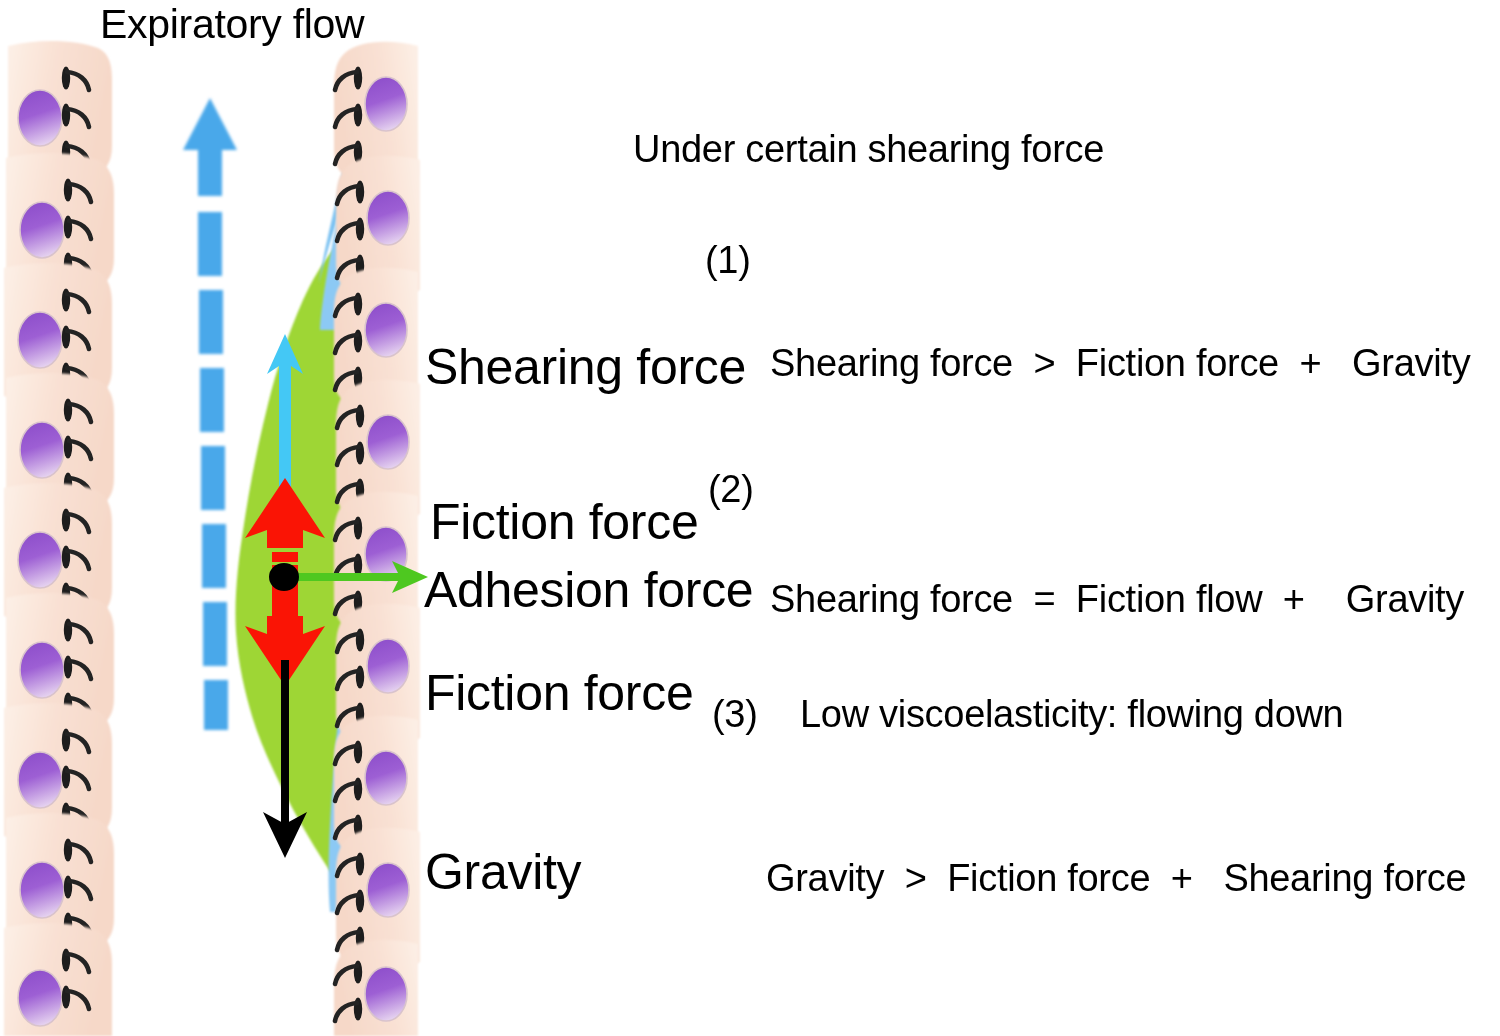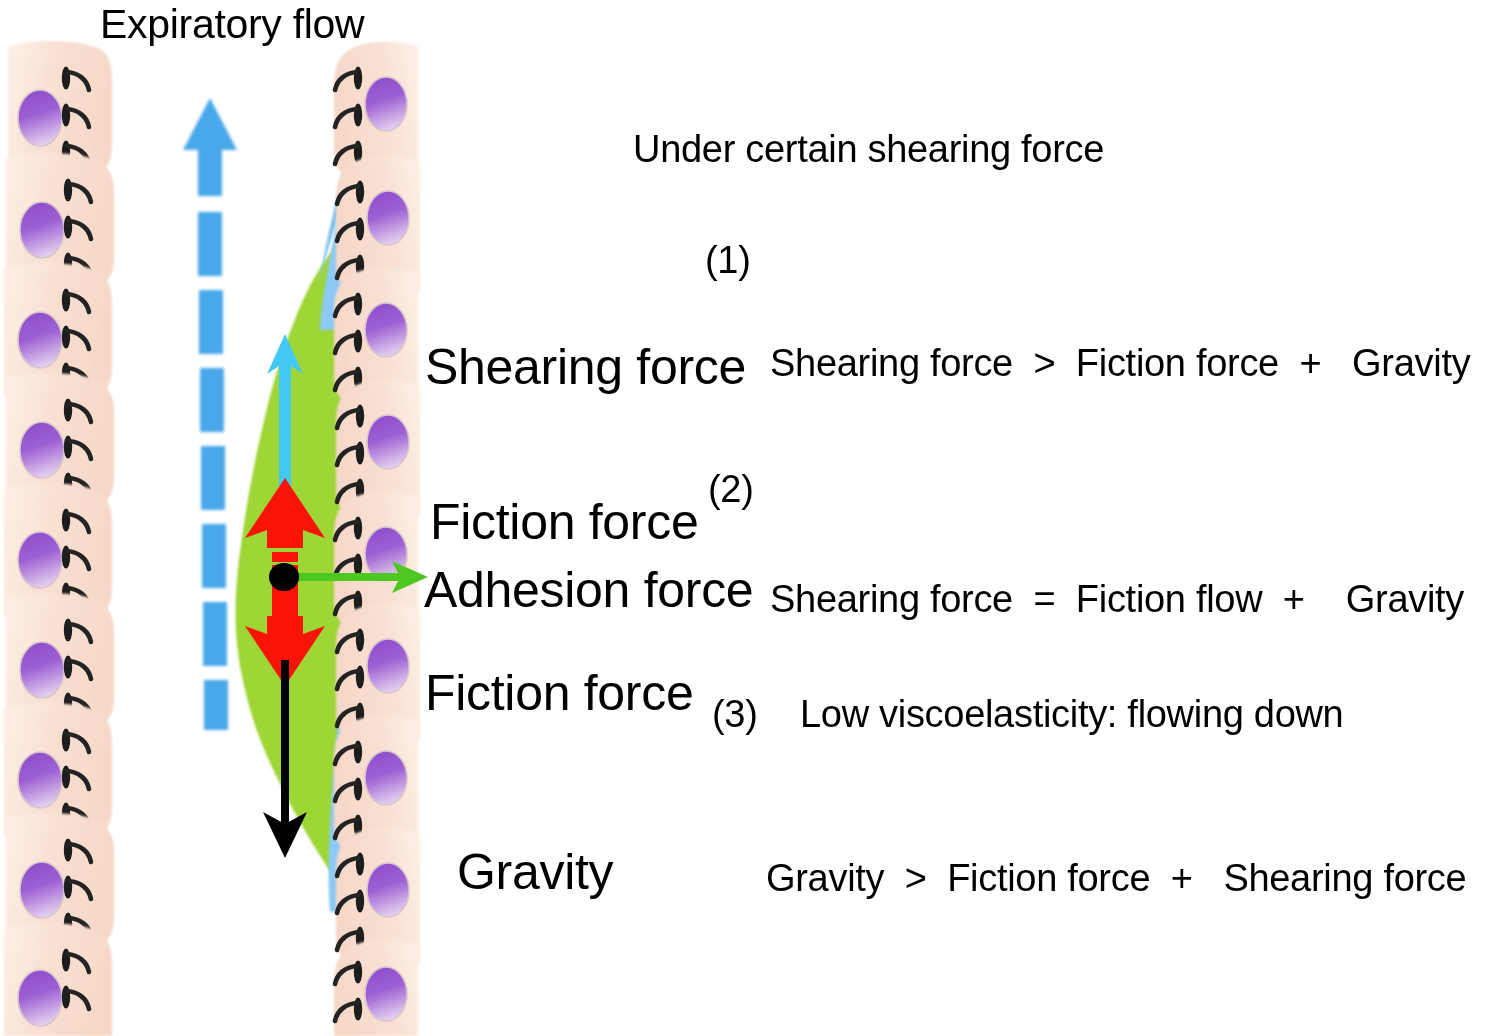--- a/index.html
+++ b/index.html
@@ -435,21 +435,21 @@
   <div class="txt title-text" style="left:100px; top:4px;">Expiratory flow</div>
 
   <div class="txt force-label" style="left:425px; top:342px;">Shearing force</div>
 
   <div class="txt force-label" style="left:430px; top:497px;">Fiction force</div>
 
   <div class="txt force-label" style="left:424px; top:565px;text-align:center;">Adhesion force</div>
 
   <div class="txt force-label" style="left:425px; top:668px;">Fiction force</div>
 
-  <div class="txt force-label" style="left:425px; top:847px;margin-left:32px;">Gravity</div>
+  <div class="txt force-label" style="left:425px; top:847px;">Gravity</div>
 
   <div class="txt panel-head" style="left:633px; top:130px;">Under certain shearing force</div>
 
   <div class="txt panel-item" style="left:705px; top:241px;">(1)</div>
   <div class="txt panel-eq" style="left:770px; top:344px;">Shearing force  &gt;  Fiction force  +   Gravity</div>
 
   <div class="txt panel-item" style="left:708px; top:470px;">(2)</div>
   <div class="txt panel-eq" style="left:770px; top:580px;">Shearing force  =  Fiction flow  +    Gravity</div>
 
   <div class="txt panel-item" style="left:712px; top:695px;">(3)</div>

